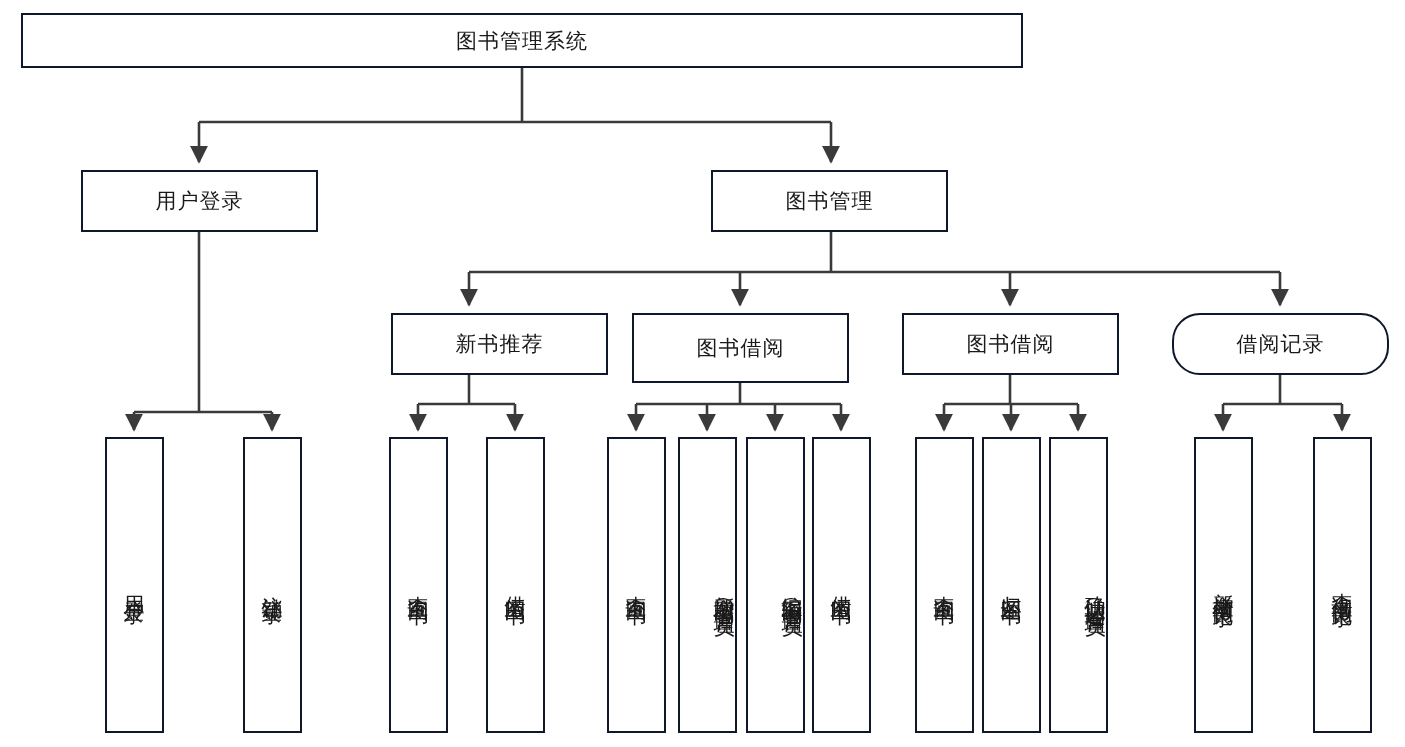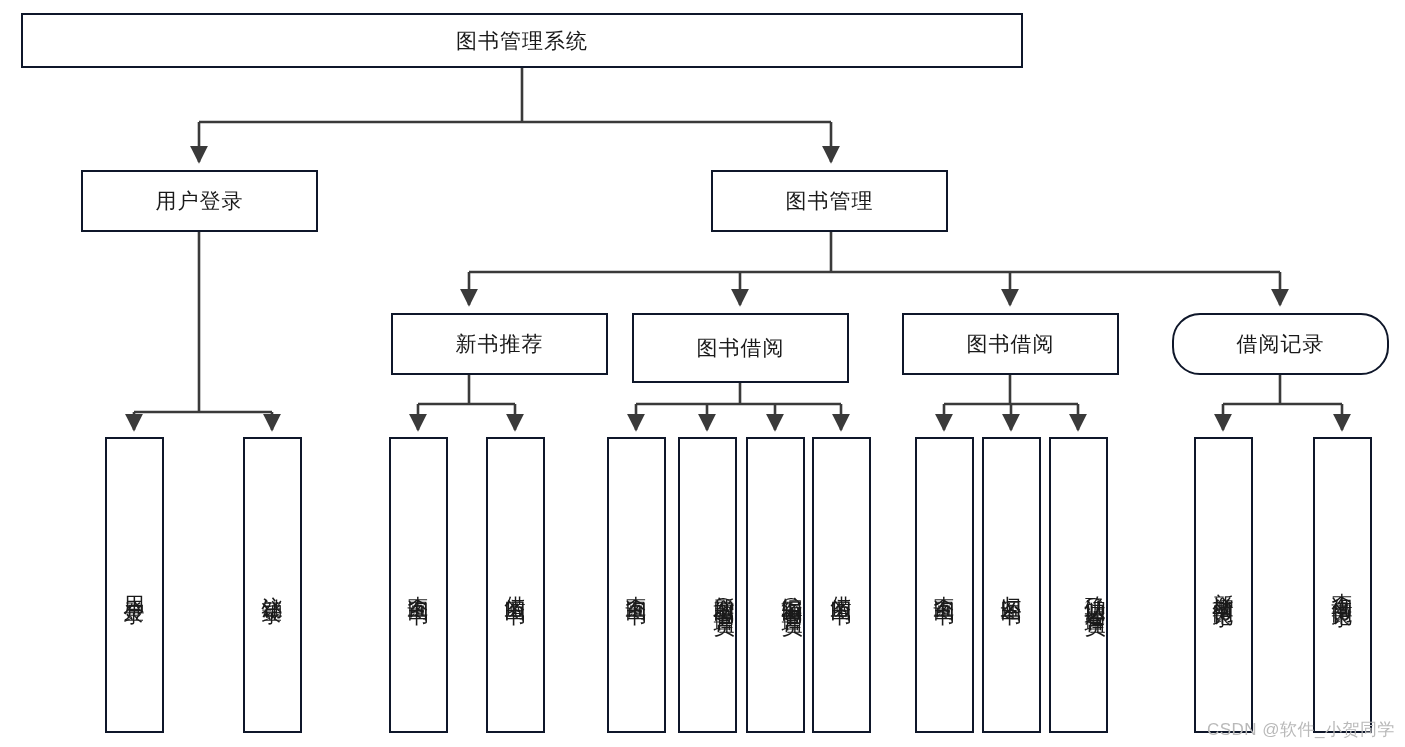--- a/index.html
+++ b/index.html
@@ -136,14 +136,13 @@
   <div class="node node-v" style="left:746px;top:437px;width:59px;height:296px;">编辑图书（管理员）</div>
   <div class="node node-v centered" style="left:812px;top:437px;width:59px;height:296px;">借阅图书</div>
 
   <div class="node node-v centered" style="left:915px;top:437px;width:59px;height:296px;">查询图书</div>
   <div class="node node-v centered" style="left:982px;top:437px;width:59px;height:296px;">归还图书</div>
   <div class="node node-v" style="left:1049px;top:437px;width:59px;height:296px;">确认归还（管理员）</div>
 
   <div class="node node-v centered" style="left:1194px;top:437px;width:59px;height:296px;">新增借阅记录</div>
   <div class="node node-v centered" style="left:1313px;top:437px;width:59px;height:296px;">查询借阅记录</div>
 
-  <div class="watermark">CSDN @软件_小贺同学</div>
 </div>
 
 </body></html>

